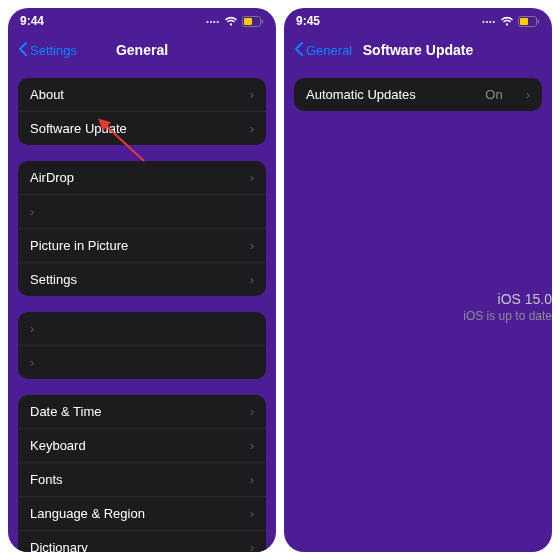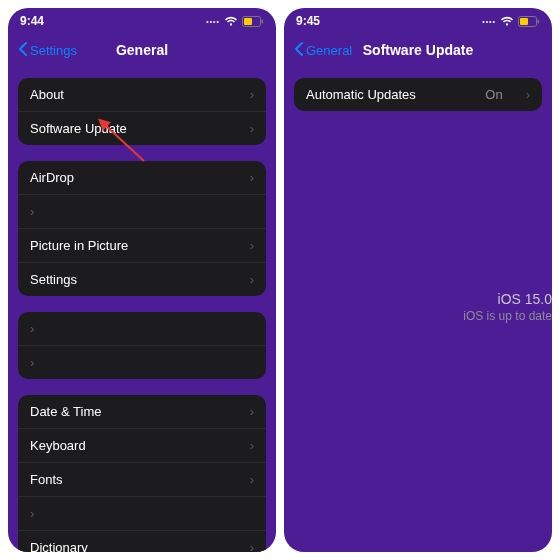--- a/index.html
+++ b/index.html
@@ -153,20 +153,21 @@
         </div>
         <div class="row">
           <span>Keyboard</span>
           <span class="chev">›</span>
         </div>
         <div class="row">
           <span>Fonts</span>
           <span class="chev">›</span>
         </div>
         <div class="row">
+          <span>Language &amp; Region</span>
           <span class="chev">›</span>
         </div>
         <div class="row">
           <span>Dictionary</span>
           <span class="chev">›</span>
         </div>
       </div>
     </div>
 
   <svg class="arrow" style="left:86px; top:108px;" width="60" height="50" viewBox="0 0 60 50">

